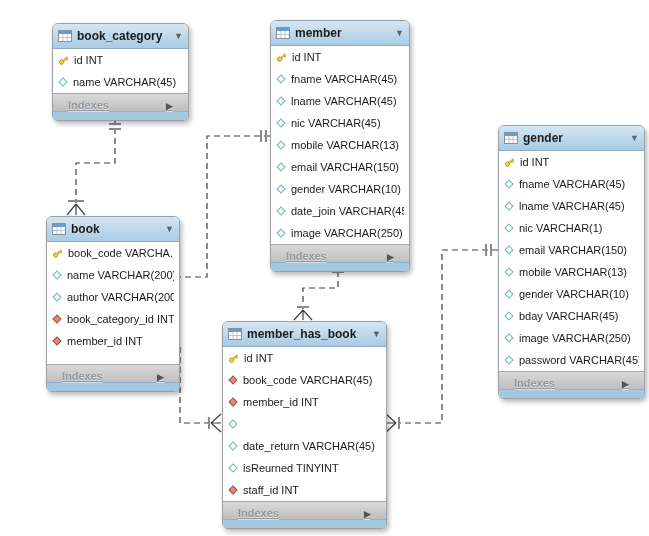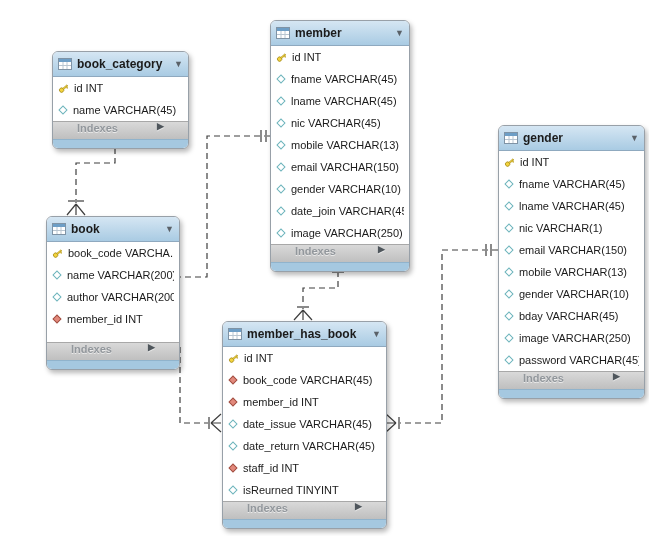--- a/index.html
+++ b/index.html
@@ -24,25 +24,26 @@
     background:linear-gradient(#d5e6f3,#a9cbe3);
     border-bottom:1px solid #8fa9bf;
     font-weight:bold;font-size:12px;
   }
   .tname{flex:1;white-space:nowrap;overflow:hidden;}
   .collapse{color:#5a6168;font-size:9px;line-height:1;cursor:pointer;}
   .trow{height:22px;display:flex;align-items:center;gap:5px;padding:0 5px;white-space:nowrap;overflow:hidden;}
   .trow .ctext{overflow:hidden;text-overflow:clip;}
   .spacer{height:12px;}
   .indexes{
-    height:17px;display:flex;align-items:flex-start;padding:0 24px;
+    height:17px;display:flex;align-items:flex-end;padding:0 15px;
     background:linear-gradient(#d9d9d9,#bfbfbf);
     border-top:1px solid #a8a8a8;
     color:#92979c;font-weight:bold;font-size:11px;
     text-shadow:0 1px 0 rgba(255,255,255,.6);
+    text-decoration:underline;
   }
   .iarrow{margin-left:auto;color:#4f565c;font-size:9px;line-height:1;}
   .tfoot{height:8px;background:#a5c8e0;border-top:1px solid #90b3cc;}
   .icon{flex:0 0 auto;display:inline-flex;}
 </style>
 </head>
 <body>
 
 <div id="canvas">
 
@@ -82,21 +83,21 @@
 
     <g>
       <path class="rel-line" d="M498,250 L442,250 L442,423 L398,423"></path>
       <line class="rel-tick" x1="486" y1="244" x2="486" y2="256"></line>
       <line class="rel-tick" x1="491" y1="244" x2="491" y2="256"></line>
       <line class="rel-tick" x1="399" y1="417" x2="399" y2="429"></line>
       <path class="rel-foot" d="M396,423 L386,414 M396,423 L386,423 M396,423 L386,432"></path>
     </g>
   </svg>
 
-  <div class="dbtable" style="left:52px;top:23px;width:135px;margin-top:28px;">
+  <div class="dbtable" style="left:52px;top:23px;width:135px;">
     <div class="thead">
       <span class="icon">
         <svg width="14" height="12" viewBox="0 0 14 12">
             <rect x="0.5" y="0.5" width="13" height="11" fill="#fff" stroke="#7f93a5"></rect>
             <rect x="1" y="1" width="12" height="3" fill="#6d9ec6"></rect>
             <line x1="5" y1="4" x2="5" y2="11" stroke="#b9c6d1"></line>
             <line x1="9" y1="4" x2="9" y2="11" stroke="#b9c6d1"></line>
             <line x1="1" y1="7.5" x2="13" y2="7.5" stroke="#b9c6d1"></line>
           </svg>
       </span>
@@ -373,20 +374,28 @@
           </svg>
         </span>
       <span class="ctext">author VARCHAR(200)</span>
     </div>
     <div class="trow">
       <span class="icon">
           <svg width="10" height="10" viewBox="0 0 10 10">
             <rect x="2.2" y="2.2" width="5.6" height="5.6" fill="#e2897c" stroke="#a14b3e" transform="rotate(45 5 5)"></rect>
           </svg>
         </span>
+      <span class="ctext">book_category_id INT</span>
+    </div>
+    <div class="trow">
+      <span class="icon">
+          <svg width="10" height="10" viewBox="0 0 10 10">
+            <rect x="2.2" y="2.2" width="5.6" height="5.6" fill="#e2897c" stroke="#a14b3e" transform="rotate(45 5 5)"></rect>
+          </svg>
+        </span>
       <span class="ctext">member_id INT</span>
     </div>
     <div class="spacer"></div>
     <div class="indexes">
       <span>Indexes</span>
       <span class="iarrow">▶</span>
     </div>
     <div class="tfoot"></div>
   </div>
 
@@ -431,45 +440,44 @@
           </svg>
         </span>
       <span class="ctext">member_id INT</span>
     </div>
     <div class="trow">
       <span class="icon">
           <svg width="10" height="10" viewBox="0 0 10 10">
             <rect x="2.2" y="2.2" width="5.6" height="5.6" fill="#fff" stroke="#6db4bc" transform="rotate(45 5 5)"></rect>
           </svg>
         </span>
-      <span class="ctext">date_issue VARCHAR(45)</span>
     </div>
     <div class="trow">
       <span class="icon">
           <svg width="10" height="10" viewBox="0 0 10 10">
             <rect x="2.2" y="2.2" width="5.6" height="5.6" fill="#fff" stroke="#6db4bc" transform="rotate(45 5 5)"></rect>
           </svg>
         </span>
       <span class="ctext">date_return VARCHAR(45)</span>
     </div>
     <div class="trow">
       <span class="icon">
           <svg width="10" height="10" viewBox="0 0 10 10">
+            <rect x="2.2" y="2.2" width="5.6" height="5.6" fill="#fff" stroke="#6db4bc" transform="rotate(45 5 5)"></rect>
+          </svg>
+        </span>
+      <span class="ctext">isReurned TINYINT</span>
+    </div>
+    <div class="trow">
+      <span class="icon">
+          <svg width="10" height="10" viewBox="0 0 10 10">
             <rect x="2.2" y="2.2" width="5.6" height="5.6" fill="#e2897c" stroke="#a14b3e" transform="rotate(45 5 5)"></rect>
           </svg>
         </span>
       <span class="ctext">staff_id INT</span>
-    </div>
-    <div class="trow">
-      <span class="icon">
-          <svg width="10" height="10" viewBox="0 0 10 10">
-            <rect x="2.2" y="2.2" width="5.6" height="5.6" fill="#fff" stroke="#6db4bc" transform="rotate(45 5 5)"></rect>
-          </svg>
-        </span>
-      <span class="ctext">isReurned TINYINT</span>
     </div>
     <div class="indexes">
       <span>Indexes</span>
       <span class="iarrow">▶</span>
     </div>
     <div class="tfoot"></div>
   </div>
 
 </div>
 

